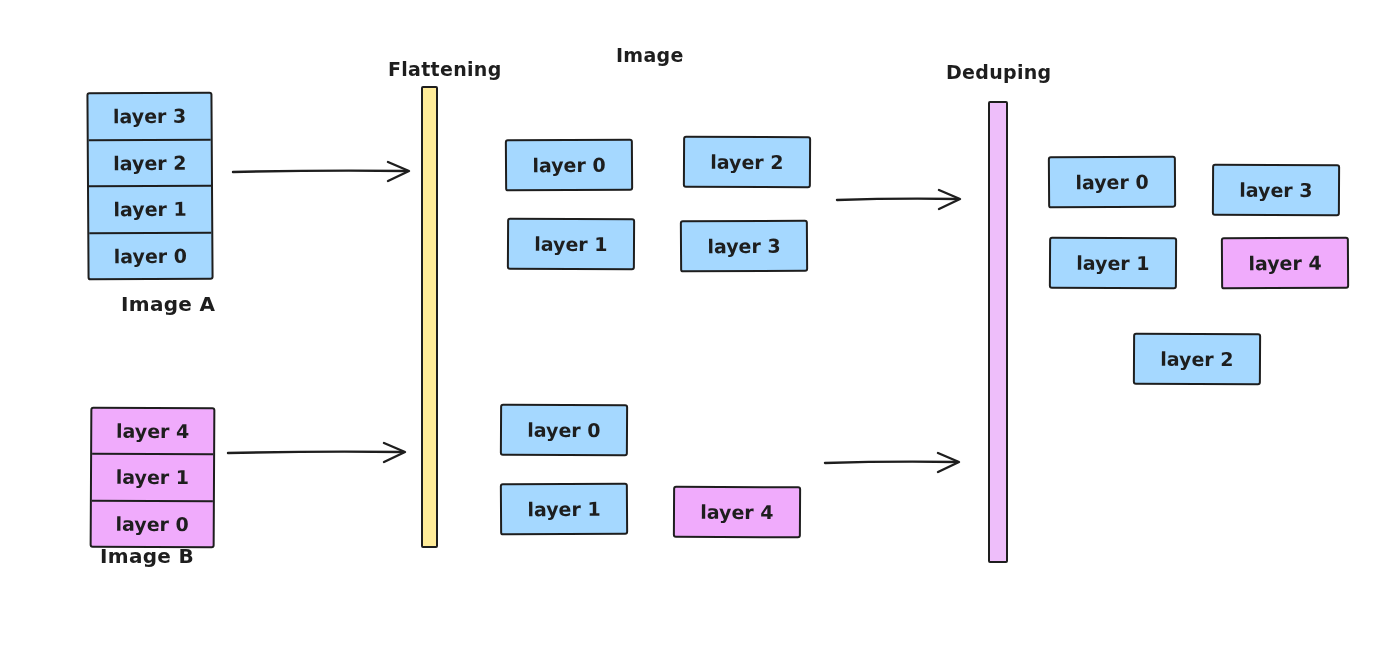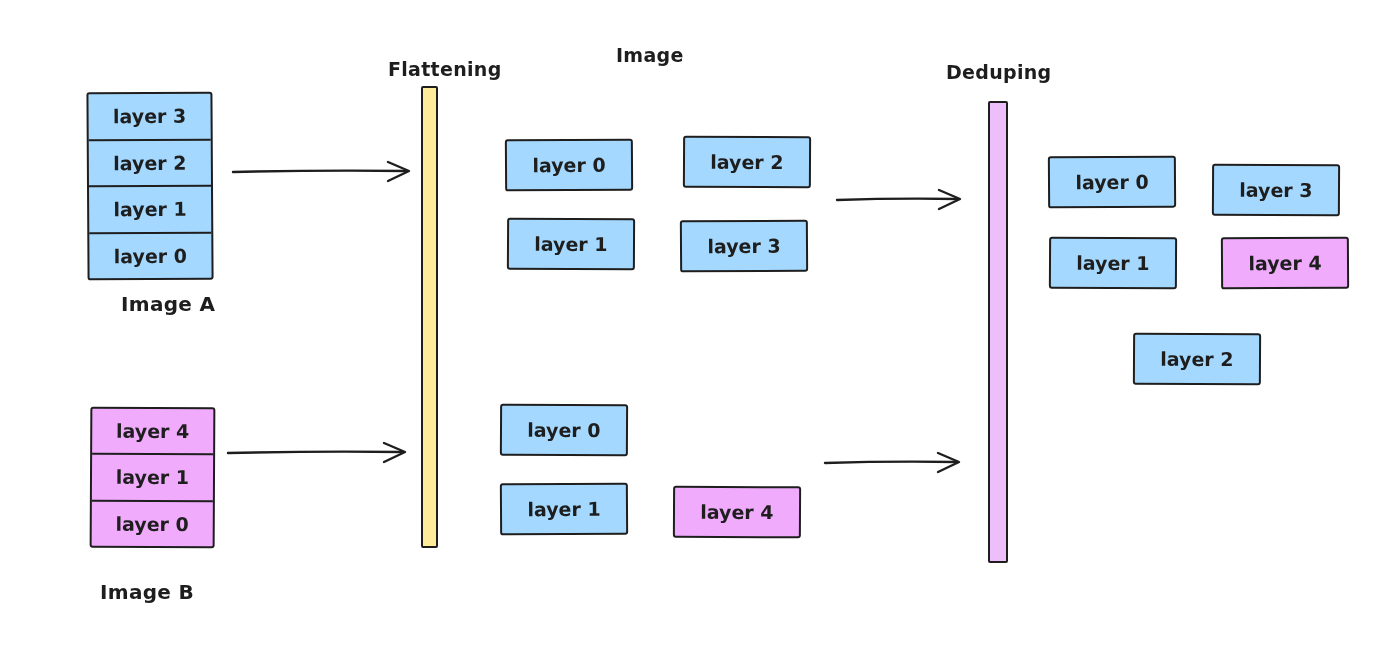--- a/index.html
+++ b/index.html
@@ -57,21 +57,21 @@
     <div class="row">layer 1</div>
     <div class="row">layer 0</div>
   </div>
   <div class="section-label hand" style="left:98px;top:292px;font-size:20px;margin-left:23px;">Image A</div>
 
   <div class="stack green-bg r2" style="left:90px;top:407px;width:125px;height:141px;">
     <div class="row">layer 4</div>
     <div class="row">layer 1</div>
     <div class="row">layer 0</div>
   </div>
-  <div class="section-label hand" style="left:100px;top:580px;font-size:20px;">Image B</div>
+  <div class="section-label hand" style="left:100px;top:544px;font-size:20px;">Image B</div>
 
   <div class="bar flatten" style="left:421px;top:86px;width:17px;height:462px;"></div>
 
   <div class="bar dedupe" style="left:988px;top:101px;width:20px;height:462px;"></div>
 
   <div class="chunk blue-bg r1" style="left:505px;top:139px;">layer 0</div>
   <div class="chunk blue-bg r2" style="left:683px;top:136px;">layer 2</div>
   <div class="chunk blue-bg r2" style="left:507px;top:218px;">layer 1</div>
   <div class="chunk blue-bg r1" style="left:680px;top:220px;">layer 3</div>
 

